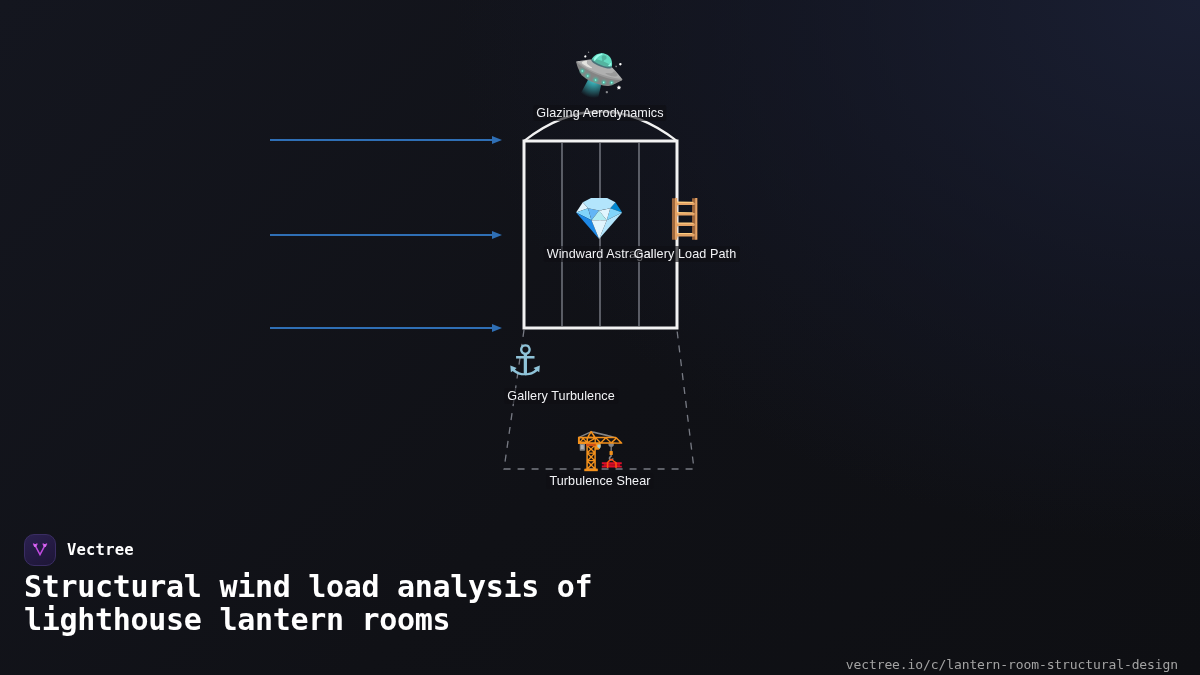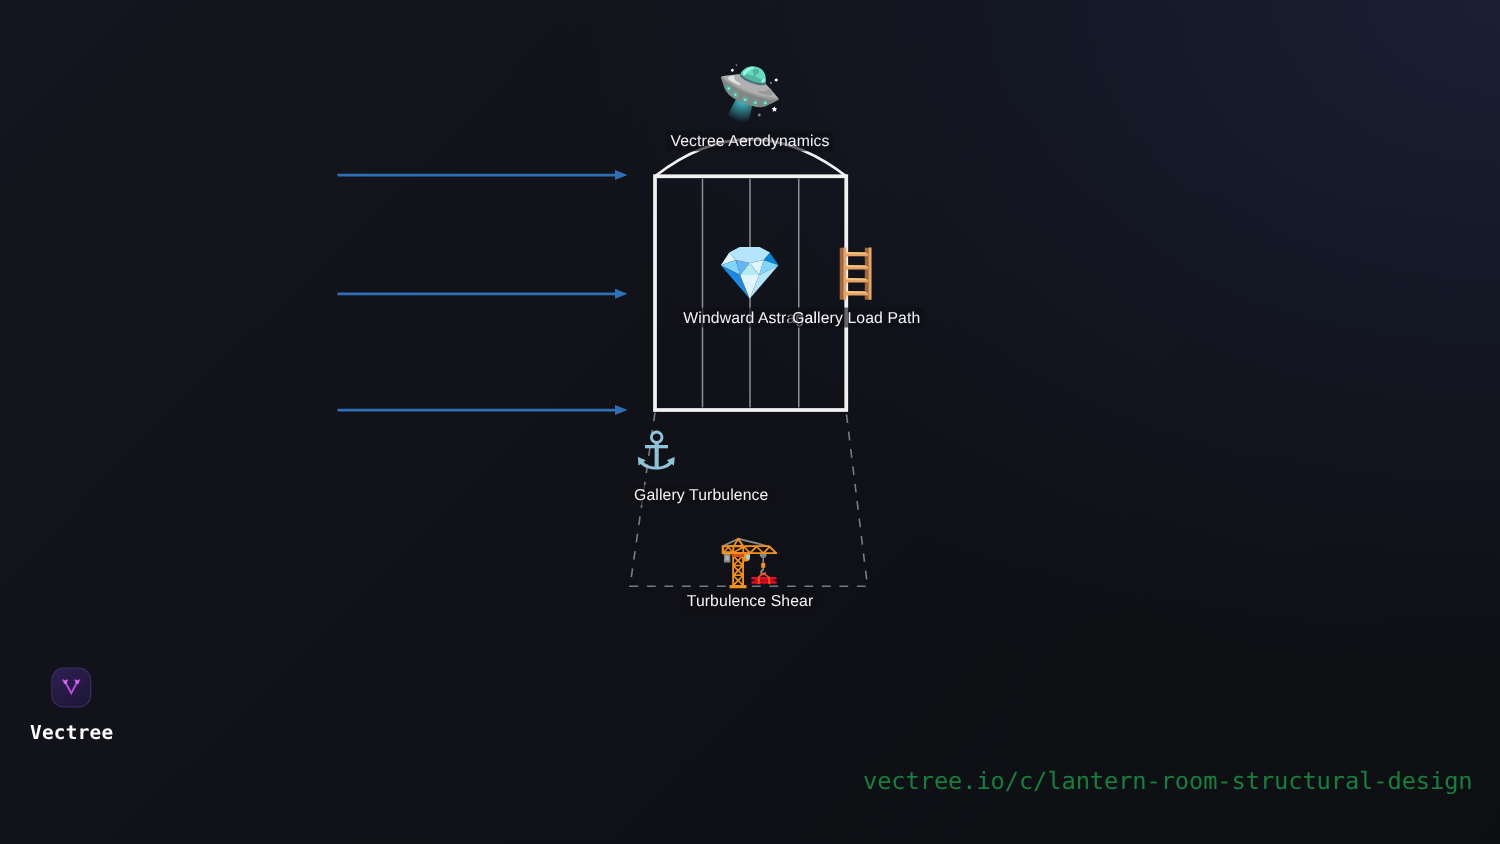--- a/index.html
+++ b/index.html
@@ -72,21 +72,20 @@
     height: 155px;
   }
 
   #brand-row {
     position: absolute;
     left: 24px;
     top: 14px;
     display: flex;
     align-items: center;
     gap: 11px;
-    flex-direction: column;
   }
 
   #brand-logo {
     width: 32px;
     height: 32px;
     border-radius: 10px;
     background: linear-gradient(150deg, #2b2150 0%, #241a42 55%, #1d1636 100%);
     border: 1px solid #3a2d63;
     display: flex;
     align-items: center;
@@ -111,24 +110,24 @@
     font-size: 30px;
     font-weight: 700;
     line-height: 1.1;
     color: #ffffff;
     letter-spacing: -0.3px;
   }
 
   #footer-url {
     position: absolute;
     right: 22px;
-    bottom: 39px;
+    bottom: 3px;
     font-family: "DejaVu Sans Mono", monospace;
-    font-size: 19px;
-    color: #15803d;
+    font-size: 13px;
+    color: #a3a3a3;
     letter-spacing: -0.1px;
   }
 </style>
 </head>
 <body>
 
 <div id="bg-gradient"></div>
 
 <div id="canvas">
 
@@ -163,21 +162,21 @@
       <path d="M524,141 Q600,82 677,141" fill="none" stroke="#f2f2f2" stroke-width="2.2"></path>
     </g>
   </svg>
 
   <div class="emoji-icon" style="left:600px; top:75px; font-size:42px;">🛸</div>
   <div class="emoji-icon" style="left:600px; top:219px; font-size:42px;">💎</div>
   <div class="emoji-icon" style="left:685px; top:219px; font-size:38px;">🪜</div>
   <div class="emoji-icon" style="left:525px; top:361px; font-size:42px; color:#8fc3d8;">⚓</div>
   <div class="emoji-icon" style="left:600px; top:449px; font-size:40px;">🏗️</div>
 
-  <div class="node-label" style="left:600px; top:113px;">Vectree Aerodynamics</div>
+  <div class="node-label" style="left:600px; top:113px;">Glazing Aerodynamics</div>
   <div class="node-label" style="left:600px; top:254px;">Windward Astragal</div>
   <div class="node-label" style="left:685px; top:254px;">Gallery Load Path</div>
   <div class="node-label" style="left:525px; top:396px;margin-left:36px;">Gallery Turbulence</div>
   <div class="node-label" style="left:600px; top:481px;">Turbulence Shear</div>
 
 </div>
 
 <div id="footer">
 
   <div id="brand-row">
@@ -190,16 +189,17 @@
           <path d="M14.8,5.6 L13.2,4.1"></path>
           <path d="M14.8,5.6 L16.5,4.1"></path>
         </g>
         <circle cx="5.2" cy="5.6" r="1.5" fill="#d86cf0"></circle>
         <circle cx="14.8" cy="5.6" r="1.5" fill="#d86cf0"></circle>
       </svg>
     </div>
     <div id="brand-name">Vectree</div>
   </div>
 
+  <div id="headline">Structural wind load analysis of lighthouse lantern rooms</div>
 
   <div id="footer-url">vectree.io/c/lantern-room-structural-design</div>
 
 </div>
 
 </body></html>

